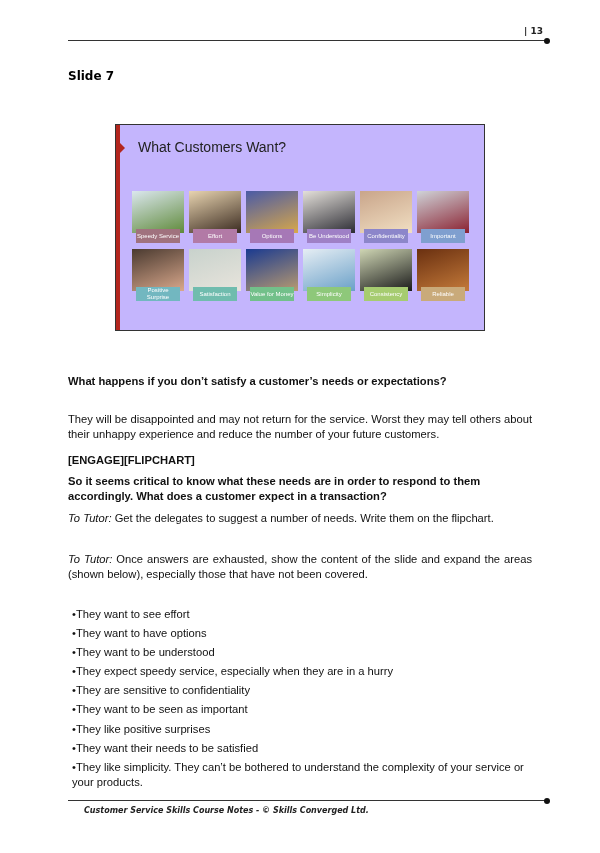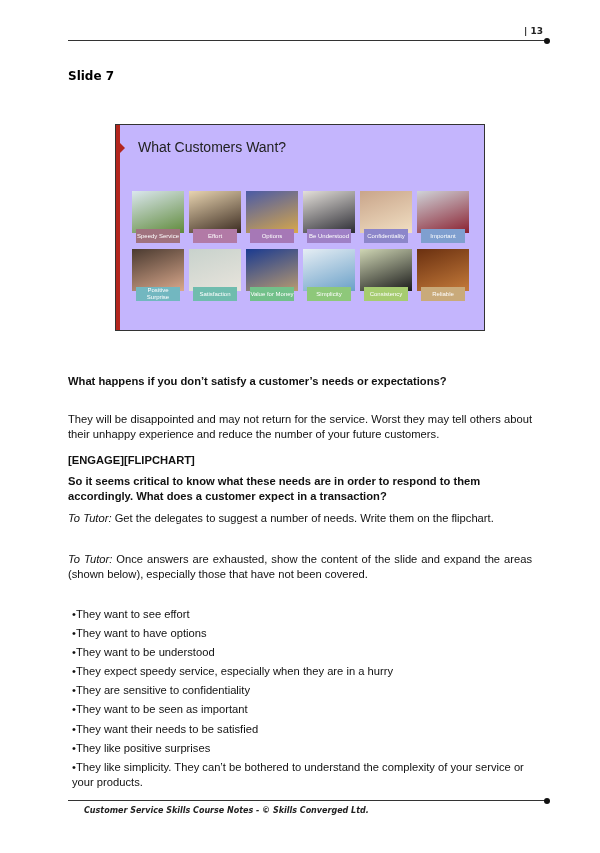--- a/index.html
+++ b/index.html
@@ -114,21 +114,21 @@
   <span class="it">To Tutor:</span><span> Once answers are exhausted, show the content of the slide and expand the areas (shown below), especially those that have not been covered.</span>
 </div>
 
 <ul class="content bullets" style="top:603px; line-height:15.1px;">
   <li>They want to see effort</li>
   <li>They want to have options</li>
   <li>They want to be understood</li>
   <li>They expect speedy service, especially when they are in a hurry</li>
   <li>They are sensitive to confidentiality</li>
   <li>They want to be seen as important</li>
+  <li>They like positive surprises</li>
   <li>They want their needs to be satisfied</li>
-  <li>They like positive surprises</li>
   <li>They like simplicity. They can’t be bothered to understand the complexity of your service or your products.</li>
 </ul>
 
 <div class="rule rule-bottom">
     <span class="dot"></span>
   </div>
 <div class="footer-text">Customer Service Skills Course Notes - © Skills Converged Ltd.</div>
 
 </body></html>

